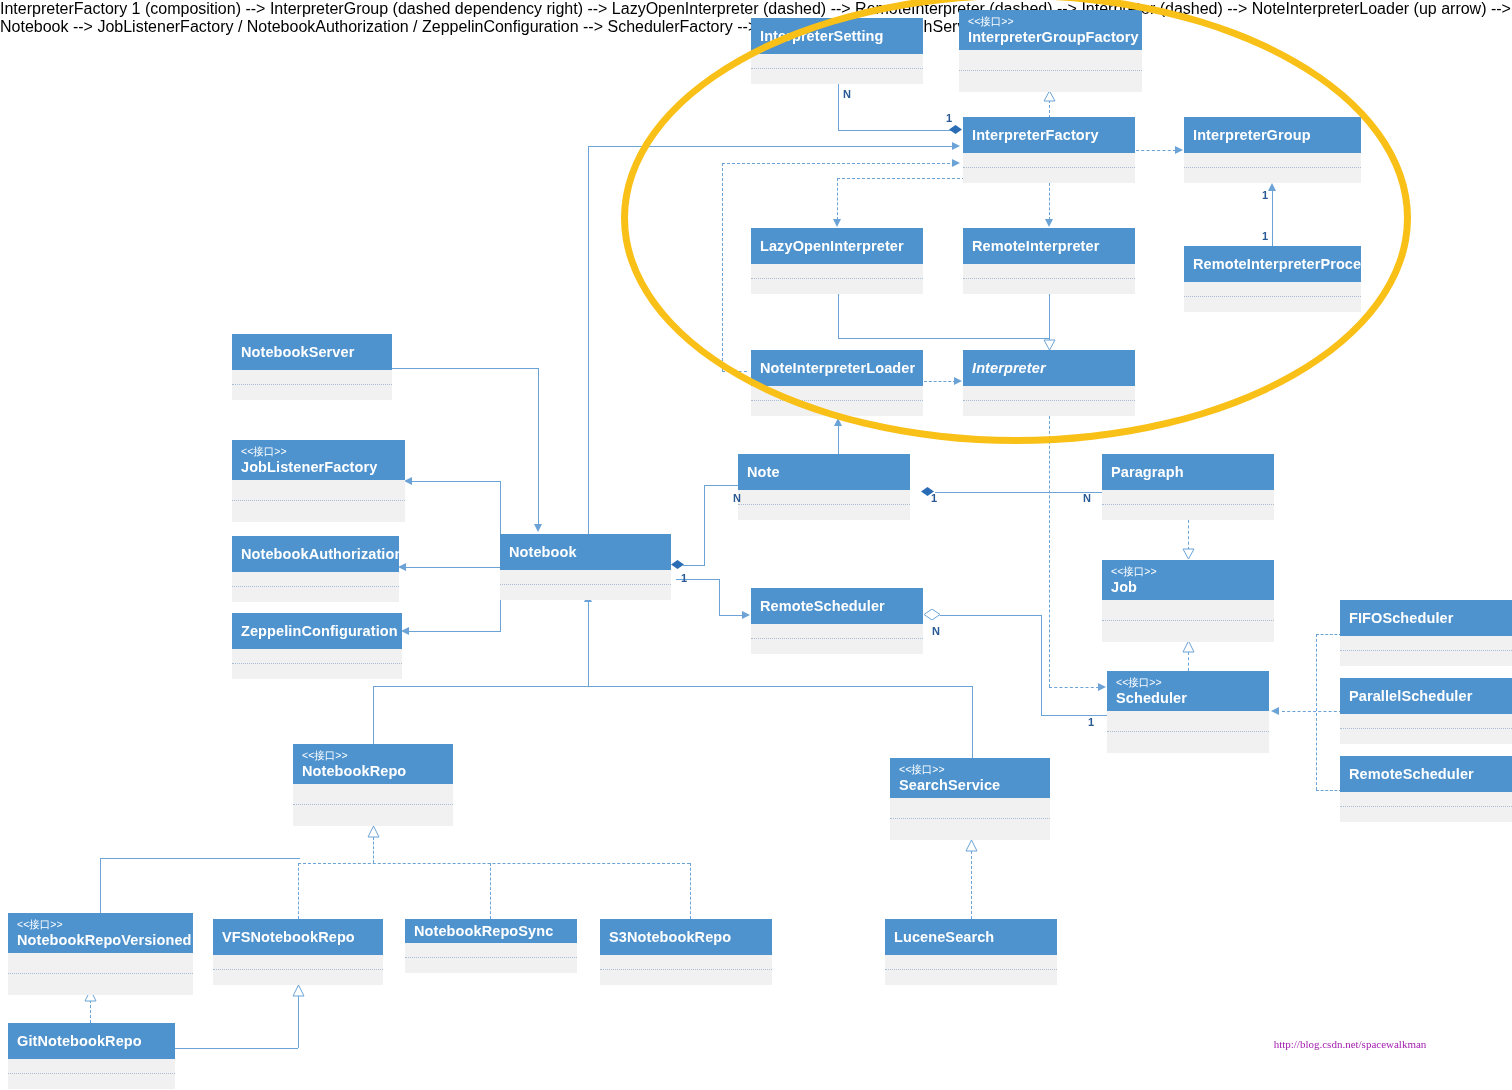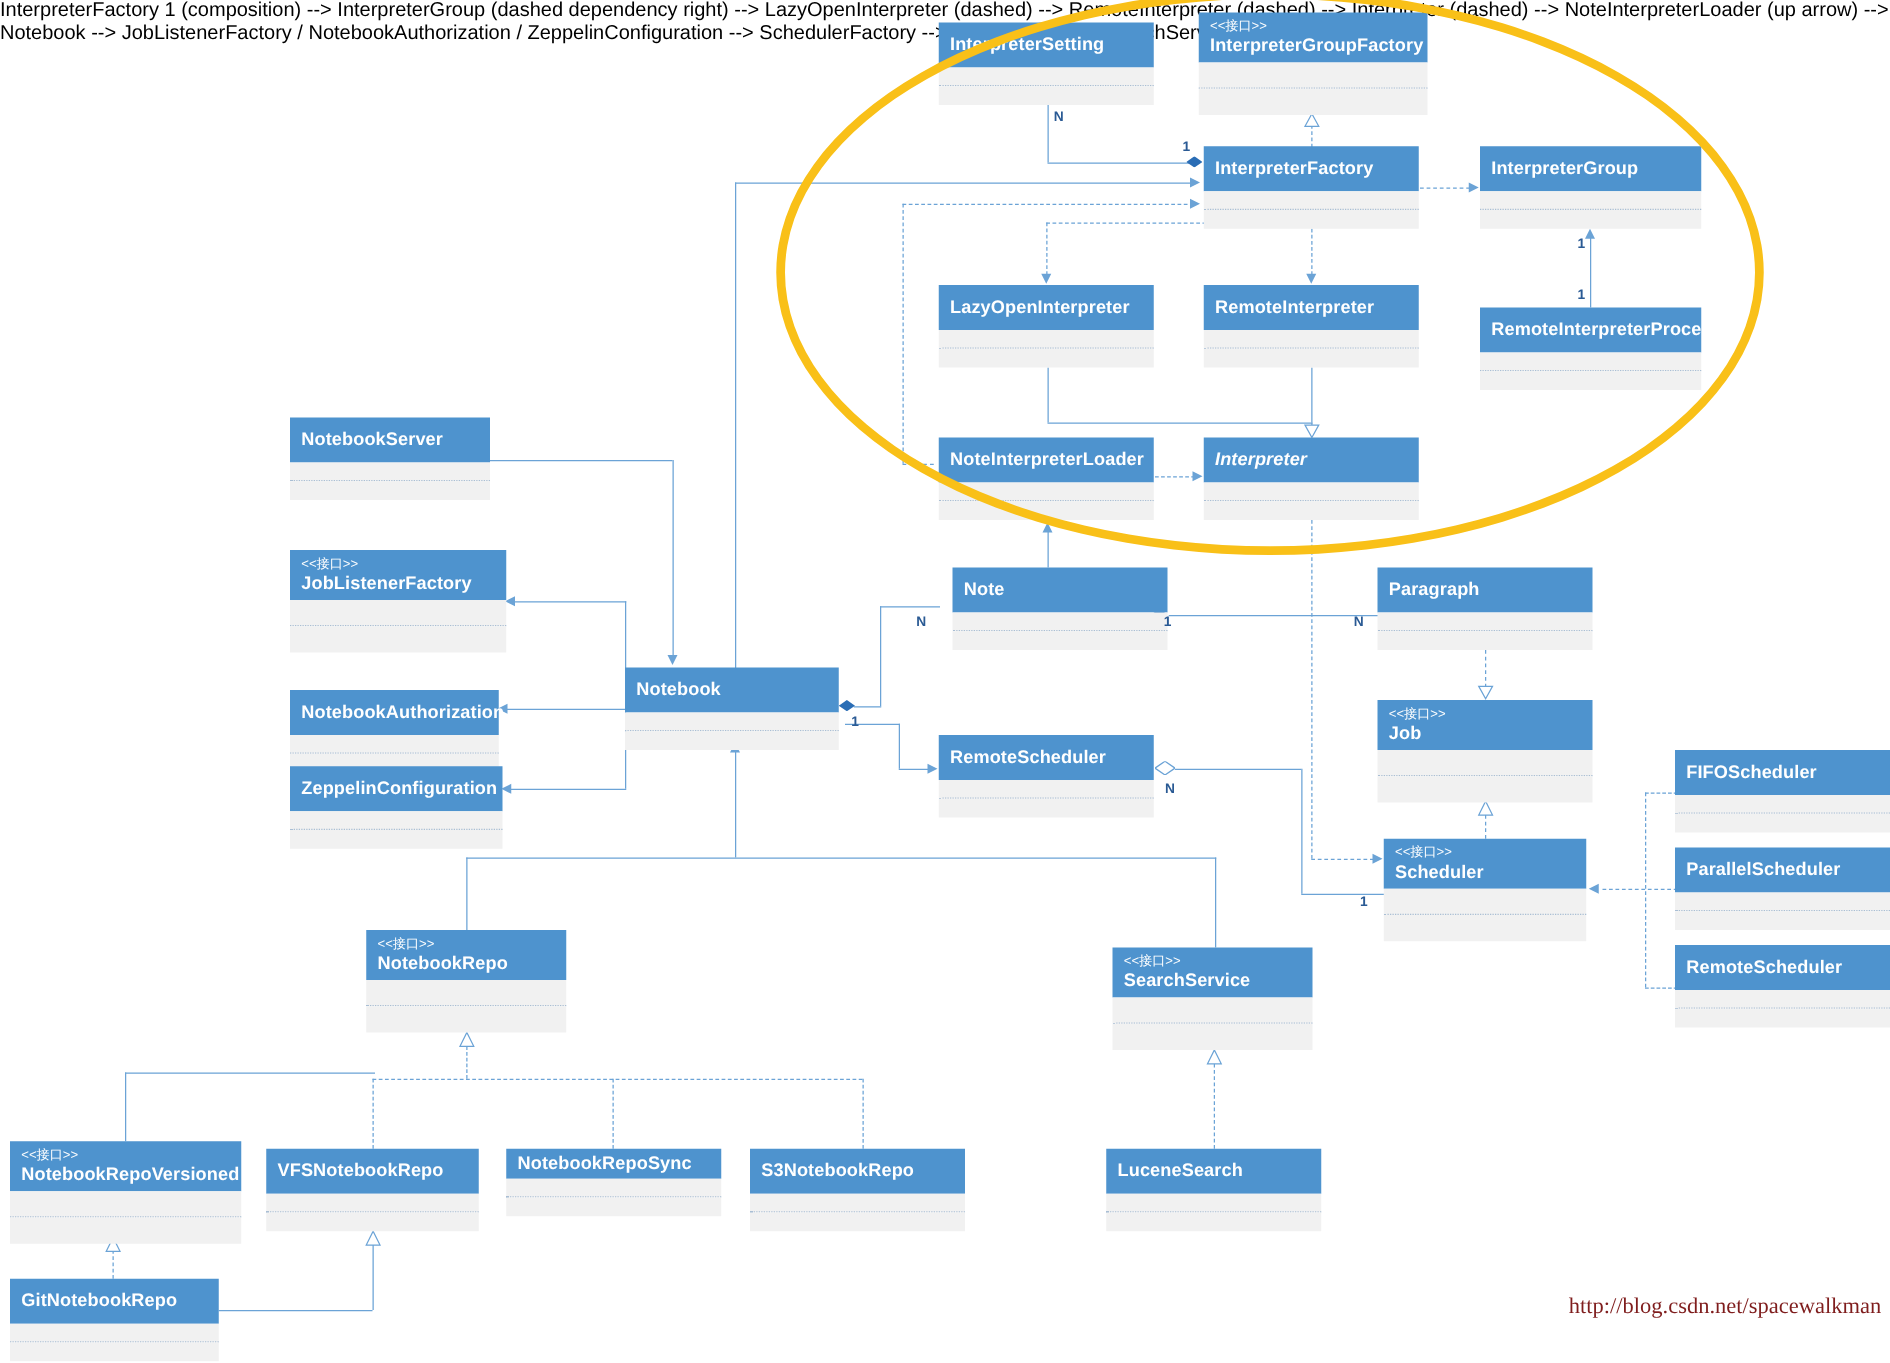--- a/index.html
+++ b/index.html
@@ -47,21 +47,21 @@
   .dia.hollow svg{display:block;}
 
   .mult{position:absolute;font-size:11px;color:#2a5a94;font-weight:bold;}
 
   
   #ellipse{position:absolute;border:7px solid #f9c018;border-radius:50%;box-sizing:border-box;}
 
   
   #wm{position:absolute;text-align:right;color:#d9d9d9;}
   #wm .cn{font-size:19px;line-height:24px;letter-spacing:1px;}
-  #wm .url{font-size:18px;line-height:17px;color:#7f1d1d;font-family:"Liberation Serif",serif;}
+  #wm .url{font-size:11px;line-height:17px;color:#a21caf;font-family:"Liberation Serif",serif;text-align:center;}
 </style>
 </head>
 <body>
 
 <div id="canvas">
 
   <div>
 
      InterpreterFactory 1 (composition) --&gt;
     <div class="ln v" style="left:838px;top:84px;height:46px;"></div>
@@ -319,42 +319,42 @@
         <div class="sec ops" style="height: 15px;"></div>
       </div>
       <div class="cls" style="left: 232px; top: 440px; width: 173px; height: 82px;">
         <div class="hdr" style="height: 40px;">
           <div class="stereo">&lt;&lt;接口&gt;&gt;</div>
           <div class="nm">JobListenerFactory</div>
         </div>
         <div class="sec attrs" style="height: 21px;"></div>
         <div class="sec ops" style="height: 21px;"></div>
       </div>
-      <div class="cls" style="left: 232px; top: 552px; width: 167px; height: 48px;">
+      <div class="cls" style="left: 232px; top: 536px; width: 167px; height: 48px;">
         <div class="hdr" style="height: 36px;">
           <div class="nm">NotebookAuthorization</div>
         </div>
         <div class="sec attrs" style="height: 15px;"></div>
         <div class="sec ops" style="height: 15px;"></div>
       </div>
       <div class="cls" style="left: 232px; top: 613px; width: 170px; height: 66px;">
         <div class="hdr" style="height: 36px;">
           <div class="nm">ZeppelinConfiguration</div>
         </div>
         <div class="sec attrs" style="height: 15px;"></div>
         <div class="sec ops" style="height: 15px;"></div>
       </div>
       <div class="cls" style="left: 500px; top: 534px; width: 171px; height: 66px;">
         <div class="hdr" style="height: 36px;">
           <div class="nm">Notebook</div>
         </div>
         <div class="sec attrs" style="height: 15px;"></div>
         <div class="sec ops" style="height: 15px;"></div>
       </div>
-      <div class="cls" style="left: 762px; top: 454px; width: 172px; height: 66px;">
+      <div class="cls" style="left: 738px; top: 454px; width: 172px; height: 66px;">
         <div class="hdr" style="height: 36px;">
           <div class="nm">Note</div>
         </div>
         <div class="sec attrs" style="height: 15px;"></div>
         <div class="sec ops" style="height: 15px;"></div>
       </div>
       <div class="cls" style="left: 1102px; top: 454px; width: 172px; height: 66px;">
         <div class="hdr" style="height: 36px;">
           <div class="nm">Paragraph</div>
         </div>

